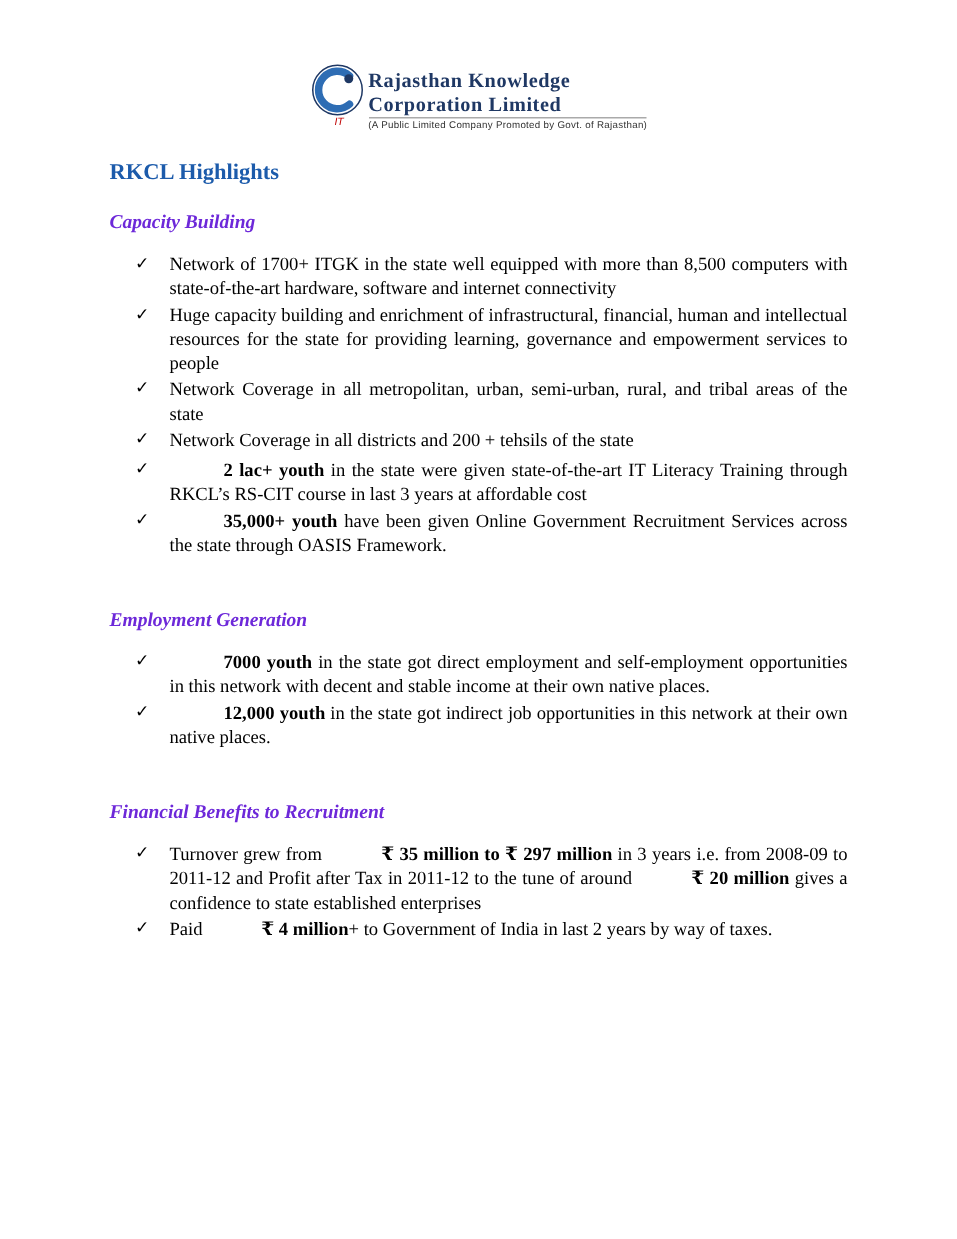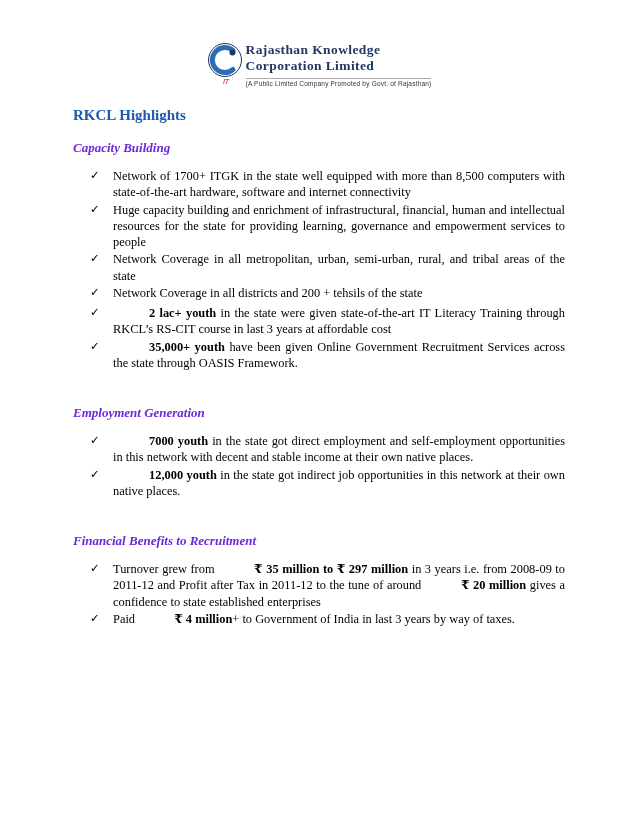--- a/index.html
+++ b/index.html
@@ -10,21 +10,21 @@
     color: #000;
   }
   .page {
     width: 638px; height: 826px;
     background: #fff;
     padding: 42px 73px 0 73px;
     overflow: hidden;
   }
   
   .logo-wrap { width: max-content; margin: 0 auto 20px auto; }
-  .logo-row { display: flex; align-items: flex-start; }
+  .logo-row { display: flex; align-items: flex-end; }
   .logo-mark { width: 36px; height: 36px; flex: 0 0 auto; }
   .logo-names {
     font-weight: bold;
     color: var(--logo-text, #1F3864);
     font-size: 13.5px;
     line-height: 1.18;
     letter-spacing: 0.4px;
     padding-left: 3px;
   }
   .logo-sub { display: flex; align-items: flex-start; margin-top: 0; }
@@ -149,18 +149,18 @@
         </li>
       </ul>
       <h2 class="section-heading space-before">Financial Benefits to Recruitment</h2>
       <ul class="bullets">
         <li>
           <span class="check">✓</span>
           <span class="itext"><span>Turnover grew from </span><span class="b">₹ 35 million to ₹ 297 million</span><span> in 3 years i.e. from 2008-09 to 2011-12 and Profit after Tax in 2011-12 to the tune of around </span><span class="b">₹ 20 million</span><span> gives a confidence to state established enterprises</span></span>
         </li>
         <li>
           <span class="check">✓</span>
-          <span class="itext"><span>Paid </span><span class="b">₹ 4 million</span><span>+ to Government of India in last 3 years by way of taxes.</span></span>
+          <span class="itext"><span>Paid </span><span class="b">₹ 4 million</span><span>+ to Government of India in last 2 years by way of taxes.</span></span>
         </li>
       </ul>
     </div>
 
 </div>
 
 </body></html>

